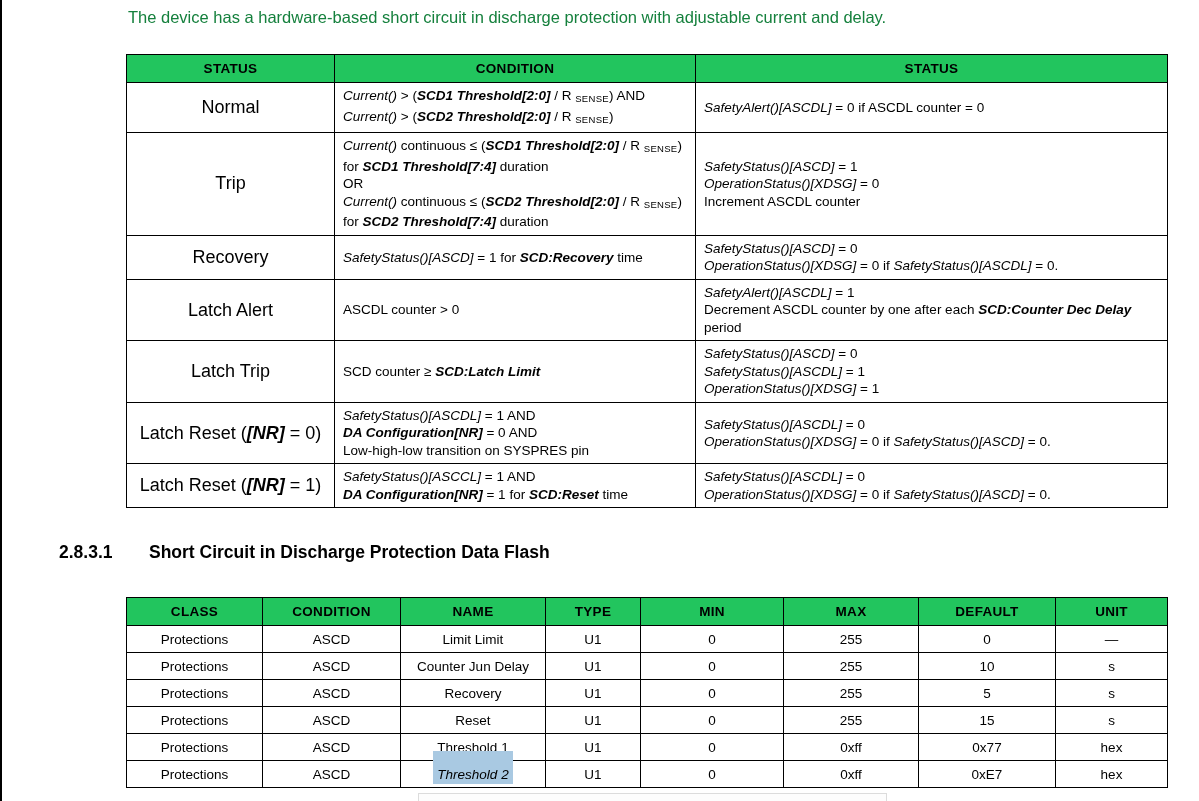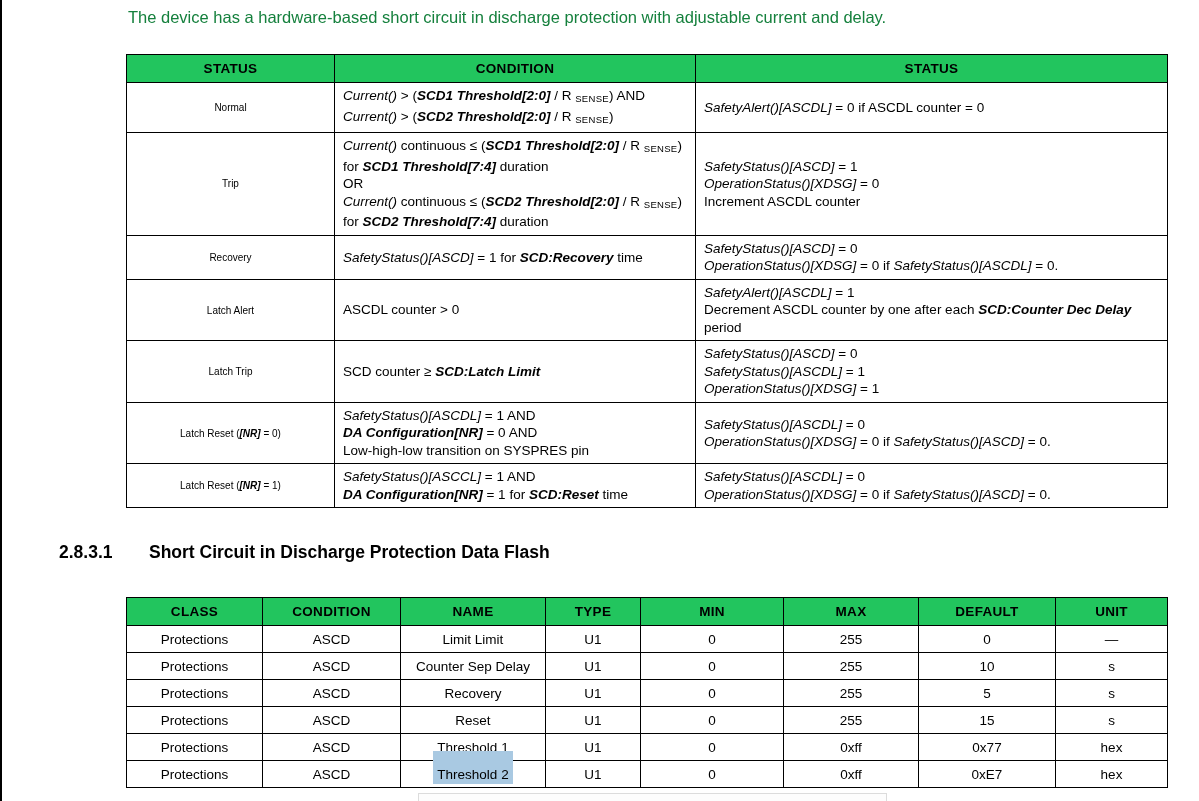--- a/index.html
+++ b/index.html
@@ -61,21 +61,21 @@
 
   
   #status-table {
     position: absolute;
     left: 126px;
     top: 54px;
     width: 1041px;
   }
   #status-table td.status-cell {
     text-align: center;
-    font-size: 10px;
+    font-size: 18px;
     padding: 2px 4px;
   }
   #status-table td.body-cell {
     text-align: left;
     font-size: 13.5px;
     line-height: 17.5px;
     padding: 4px 7px 4px 8px;
   }
   #status-table td.body-cell .ln { display: block; white-space: normal; }
 
@@ -103,20 +103,21 @@
   }
   #dataflash-table td {
     text-align: center;
     font-size: 13.5px;
     height: 26px;
     padding: 0 3px;
   }
   .sel-highlight {
     background: #a9c9e2;
     padding: 16px 4px 2px 4px;
+    font-style: italic;
   }
 
   
   .tooltip-edge {
     position: absolute;
     left: 418px;
     top: 793px;
     width: 467px;
     height: 14px;
     border: 1px solid #dcdcdc;
@@ -259,21 +260,21 @@
         <td>Limit Limit</td>
         <td>U1</td>
         <td>0</td>
         <td>255</td>
         <td>0</td>
         <td>—</td>
       </tr>
       <tr>
         <td>Protections</td>
         <td>ASCD</td>
-        <td>Counter Sep Delay</td>
+        <td>Counter Jun Delay</td>
         <td>U1</td>
         <td>0</td>
         <td>255</td>
         <td>10</td>
         <td>s</td>
       </tr>
       <tr>
         <td>Protections</td>
         <td>ASCD</td>
         <td>Recovery</td>

